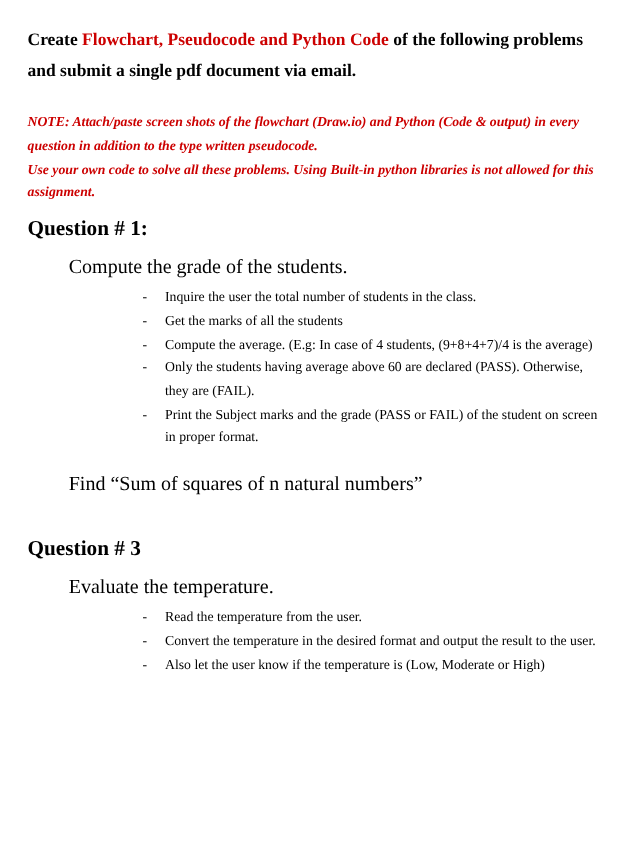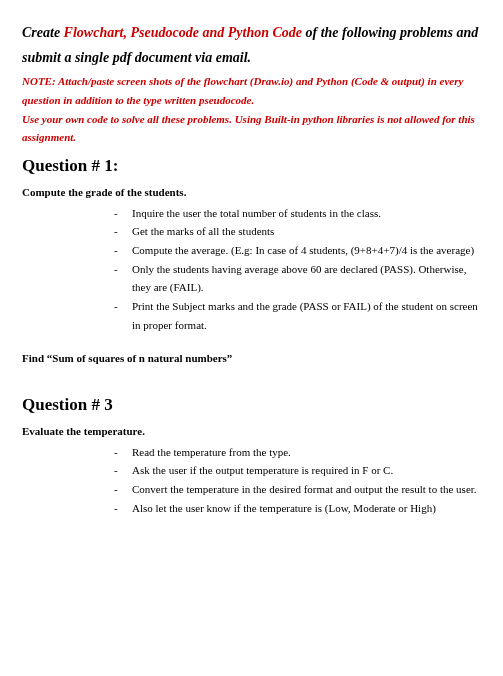--- a/index.html
+++ b/index.html
@@ -14,41 +14,41 @@
   .page {
     padding: 20px 22px 20px 22px;
     color: #000;
     font-size: 11px;
     line-height: 1.7;
   }
   .title-line {
     font-weight: bold;
     font-size: 14px;
     line-height: 1.8;
-    margin-bottom: 2px;
-    font-style: italic;
+    margin-bottom: 19px;
   }
   .red { color: #c00; }
   .note {
     font-style: italic;
     font-weight: bold;
     color: #c00;
     font-size: 11px;
     line-height: 1.7;
     margin-bottom: 5px;
   }
   .q-head {
     font-weight: bold;
     font-size: 17px;
     margin-bottom: 2px;
   }
   .q-sub {
-    font-weight: bold;
-    font-size: 11px;
+    font-weight: normal;
+    font-size: 16px;
     margin-bottom: 2px;
+    margin-left: 33px;
   }
   ul.bullets {
     list-style: none;
     padding: 0;
     margin: 0 0 14px 0;
   }
   ul.bullets li {
     position: relative;
     padding-left: 110px;
     font-size: 11px;
@@ -93,20 +93,19 @@
     <ul class="bullets">
     </ul>
   </div>
 
   <div class="spacer"></div>
 
   <div>
     <div class="q-head">Question # 3</div>
     <div class="q-sub">Evaluate the temperature.</div>
     <ul class="bullets">
-      <li>Read the temperature from the type.</li>
-      <li>Ask the user if the output temperature is required in F or C.</li>
+      <li>Read the temperature from the user.</li>
       <li>Convert the temperature in the desired format and output the result to the user.</li>
       <li>Also let the user know if the temperature is (Low, Moderate or High)</li>
     </ul>
   </div>
 
 </div>
 
 </body></html>

